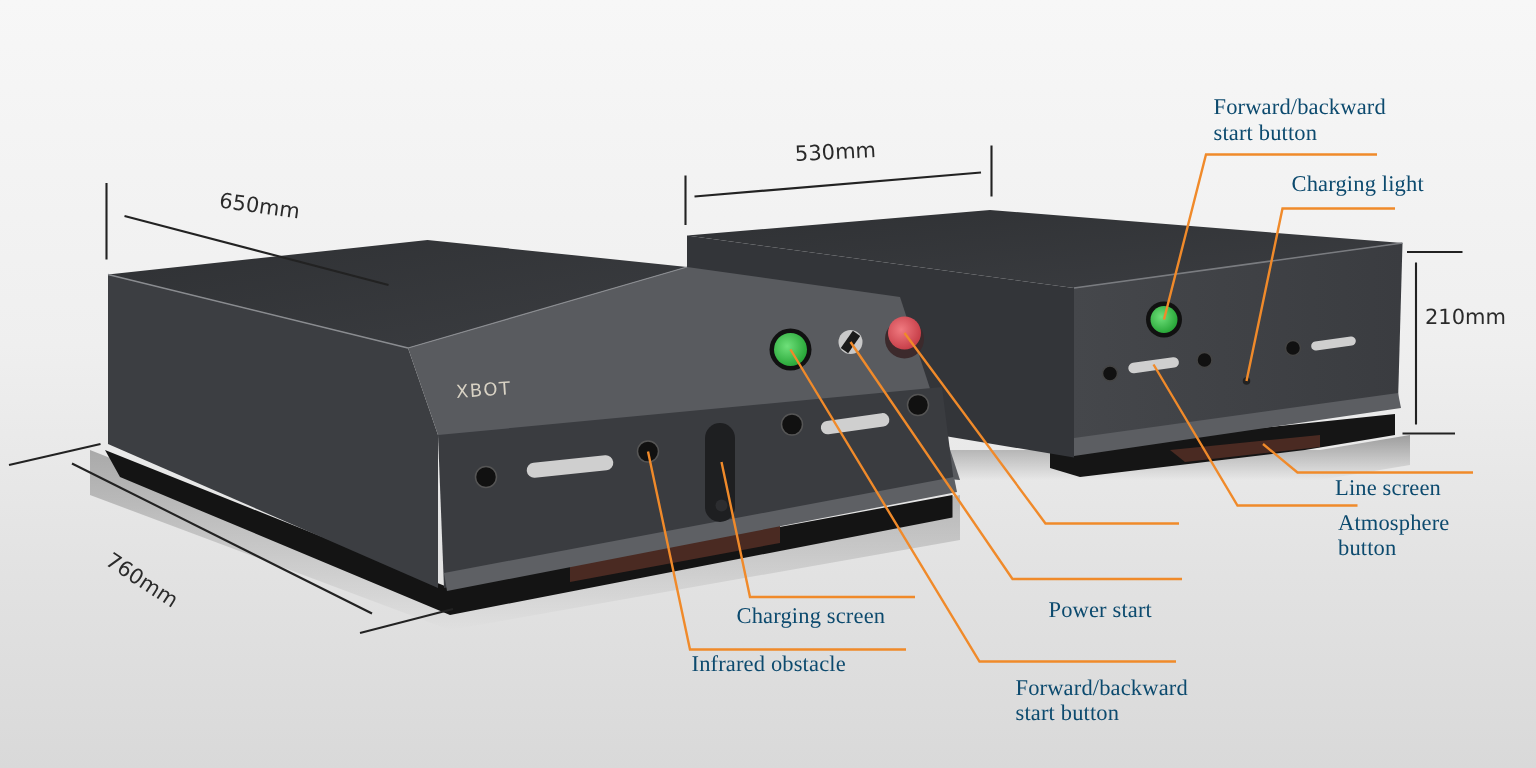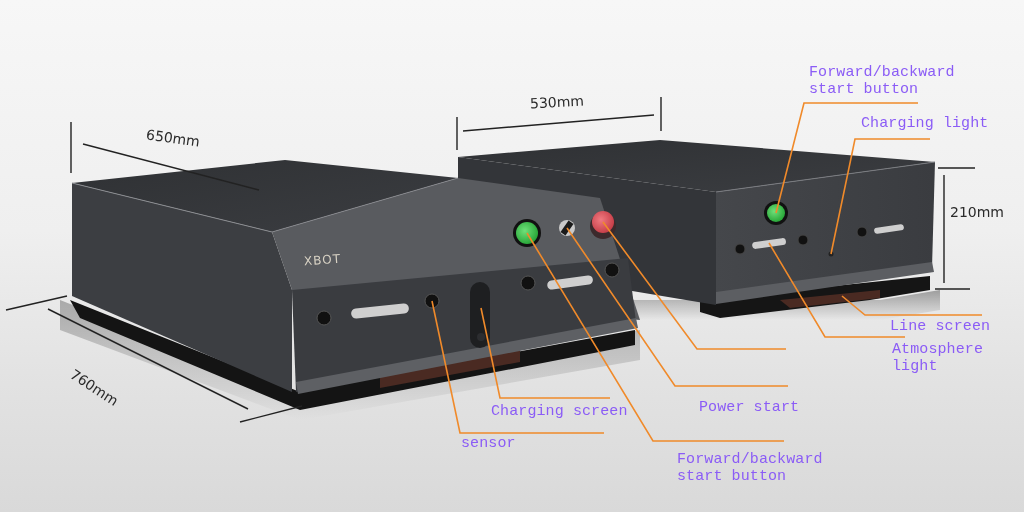--- a/index.html
+++ b/index.html
@@ -1,20 +1,20 @@
 <!DOCTYPE html>
 <html><head>
 <meta charset="utf-8">
 <style>
   html, body { margin: 0; padding: 0; }
   body { width: 1024px; height: 512px; overflow: hidden; position: relative;
          background: linear-gradient(180deg, #f7f7f7 0%, #efefef 45%, #e2e2e2 75%, #d9d9d9 100%);
          font-family: "DejaVu Sans", sans-serif; }
   #stage { position: absolute; left: 0; top: 0; width: 1024px; height: 512px; }
-  .label { position: absolute; color: #8b5cf6; font-family: Liberation Mono, monospace;
+  .label { position: absolute; color: #0c4a6e; font-family: Liberation Serif, serif;
            font-size: 15px; line-height: 17px; letter-spacing: 0.1px; white-space: nowrap; }
   .dim { position: absolute; color: #2a2a2a; font-family: "DejaVu Sans", sans-serif;
          font-size: 14px; white-space: nowrap; }
   .brand { position: absolute; color: #d8d2c4; font-family: "DejaVu Sans", sans-serif;
            font-size: 12px; letter-spacing: 1px; transform: rotate(-4deg); }
 </style>
 </head>
 <body>
 
 <svg id="stage" viewBox="0 0 1024 512" width="1024" height="512">
@@ -138,23 +138,23 @@
 <div class="brand" style="left:304px;top:253px;">XBOT</div>
 
 <div class="label" style="left:809px;top:64px;">
   <div>Forward/backward</div>
   <div>start button</div>
 </div>
 <div class="label" style="left:861px;top:115px;">Charging light</div>
 <div class="label" style="left:890px;top:318px;">Line screen</div>
 <div class="label" style="left:892px;top:341px;">
   <div>Atmosphere</div>
-  <div>light</div>
+  <div>button</div>
 </div>
 <div class="label" style="left:491px;top:403px;">Charging screen</div>
 <div class="label" style="left:699px;top:399px;">Power start</div>
 <div class="label" style="left:461px;top:435px;">
-  <div>sensor</div>
+  <div>Infrared obstacle</div>
 </div>
 <div class="label" style="left:677px;top:451px;">
   <div>Forward/backward</div>
   <div>start button</div>
 </div>
 
 </body></html>

